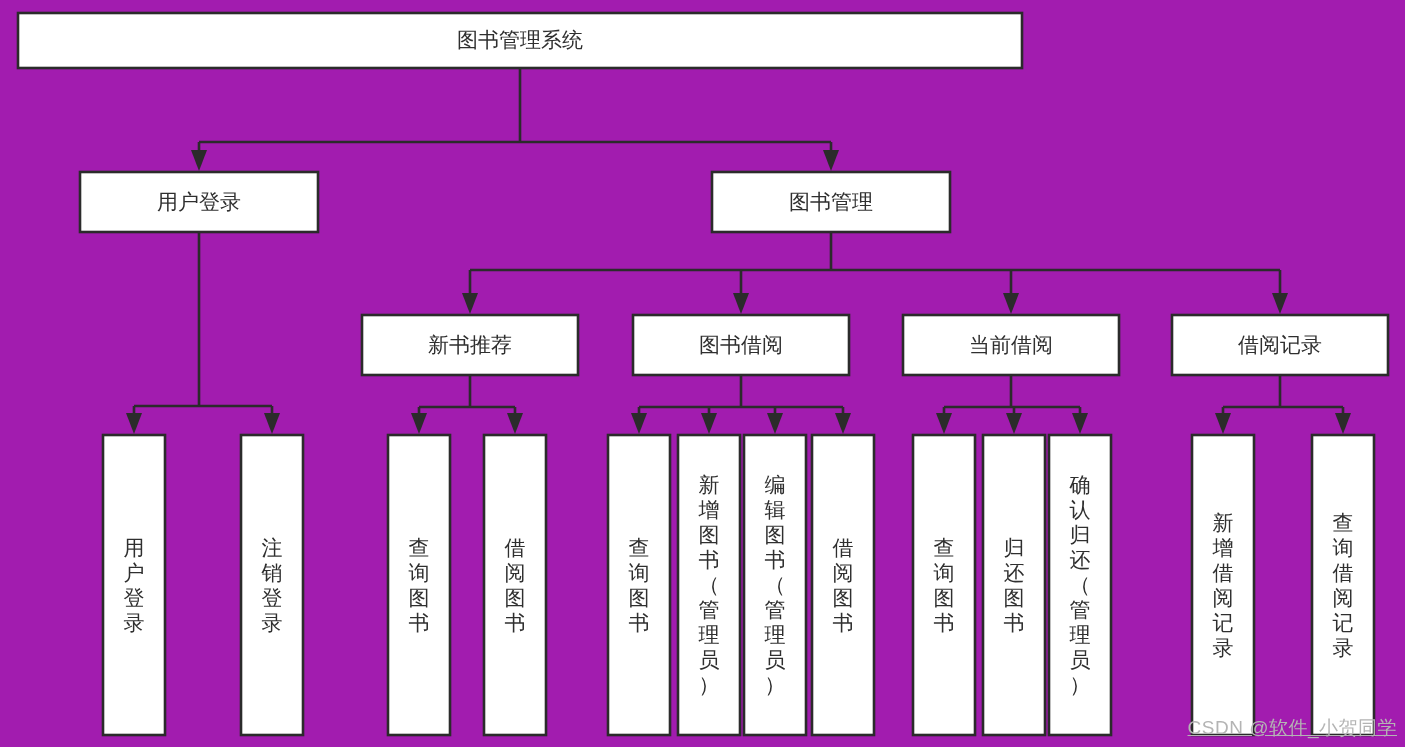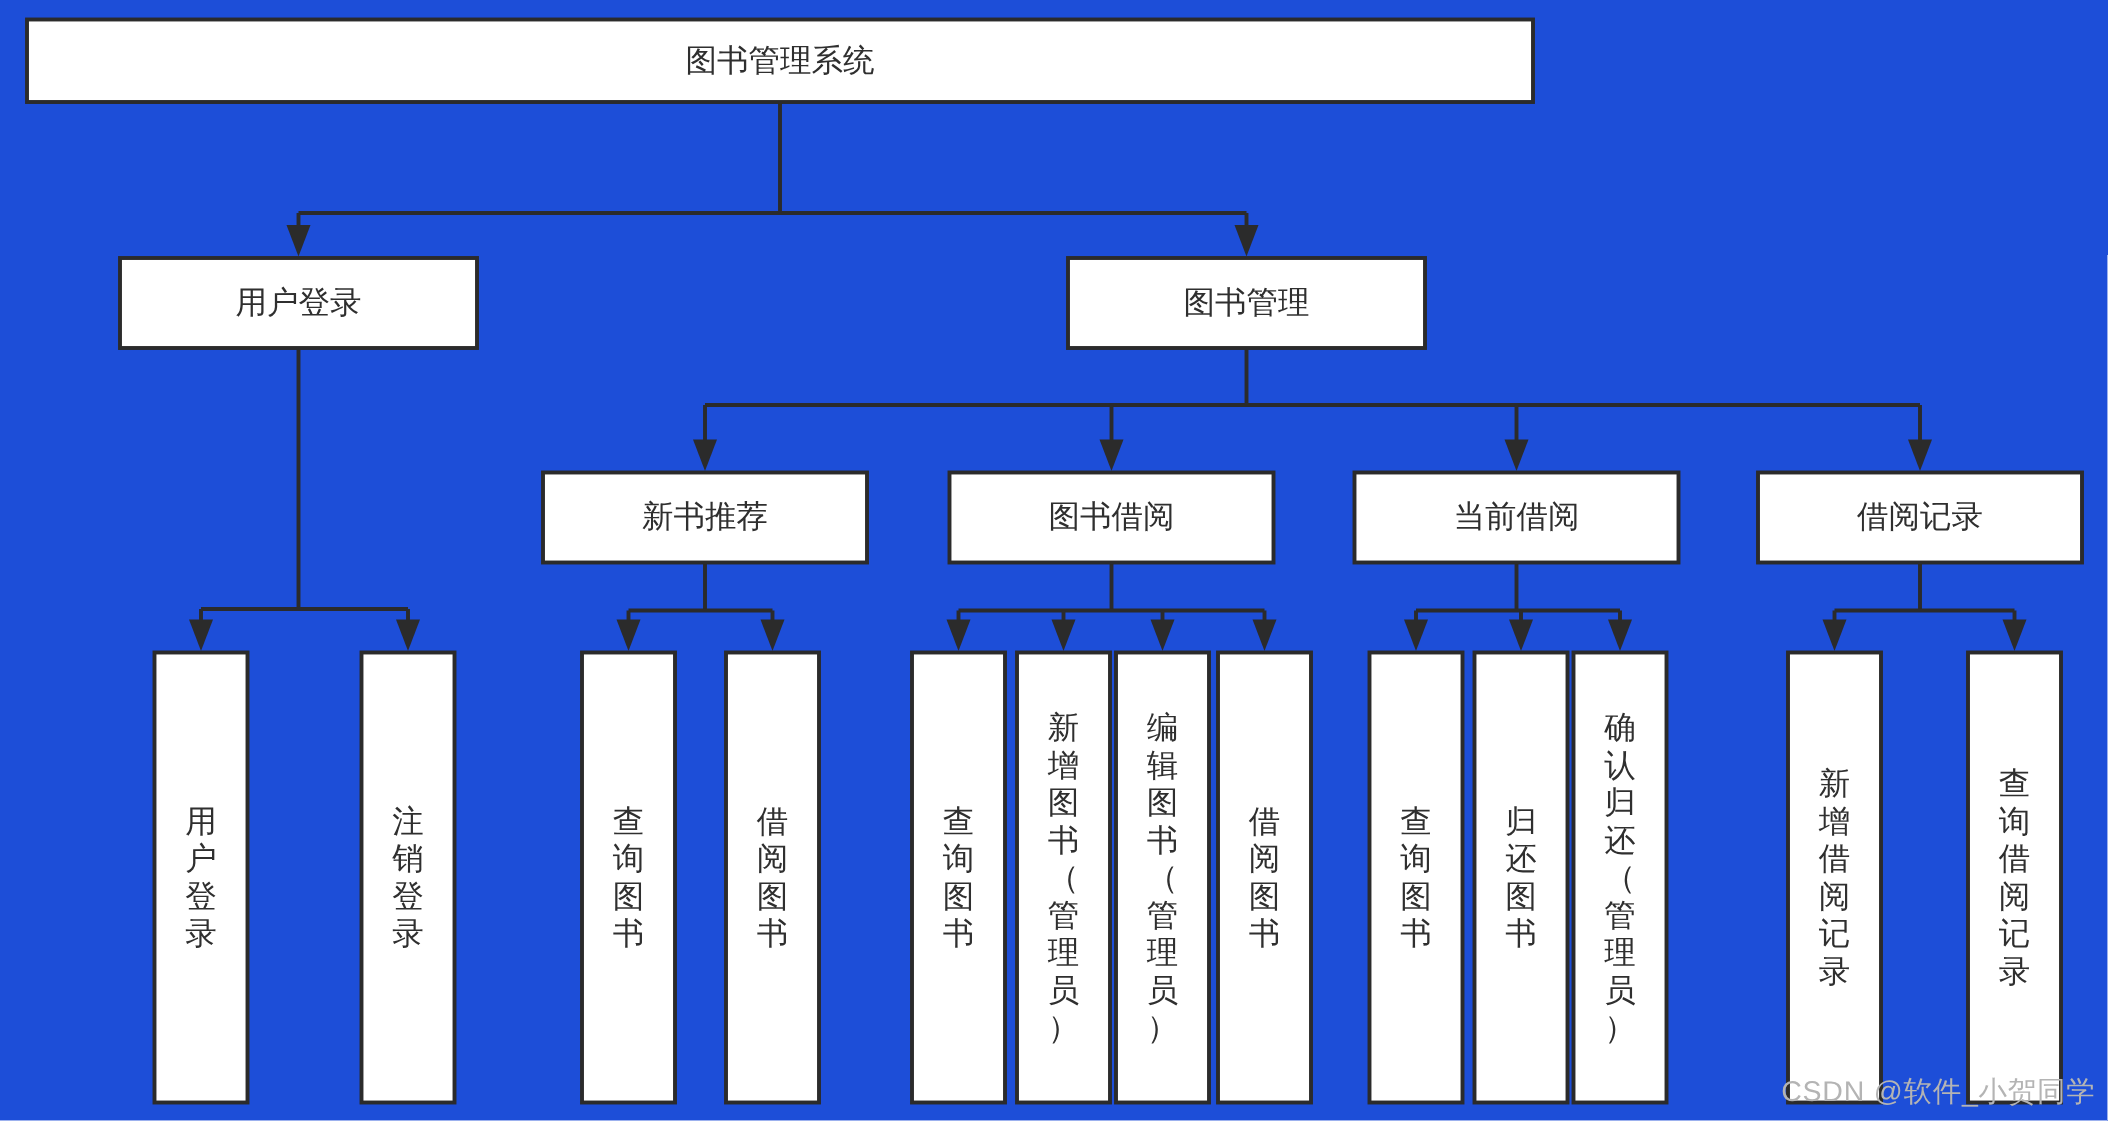--- a/index.html
+++ b/index.html
@@ -8,21 +8,21 @@
     padding: 0;
     background: #ffffff;
   }
   body {
     font-family: "Liberation Sans", "DejaVu Sans", sans-serif;
   }
   #diagram-root {
     position: relative;
     width: 1405px;
     height: 747px;
-    background: #1d4ed8;
+    background: #a21caf;
     overflow: hidden;
   }
   svg.flow {
     position: absolute;
     left: 0;
     top: 0;
     width: 1405px;
     height: 747px;
     display: block;
   }
@@ -57,20 +57,21 @@
   .watermark {
     position: absolute;
     right: 8px;
     bottom: 6px;
     font-family: "Liberation Sans", "DejaVu Sans", sans-serif;
     font-size: 19px;
     color: #b4b4b4;
     letter-spacing: 0.5px;
     white-space: nowrap;
     user-select: none;
+    text-decoration: underline;
   }
 </style>
 </head>
 <body>
 
 <div id="diagram-root">
   <svg class="flow" viewBox="0 0 1405 747">
     <g id="connector-layer">
         <g>
           <path class="connector" d="M 520 68 L 520 142"></path>

